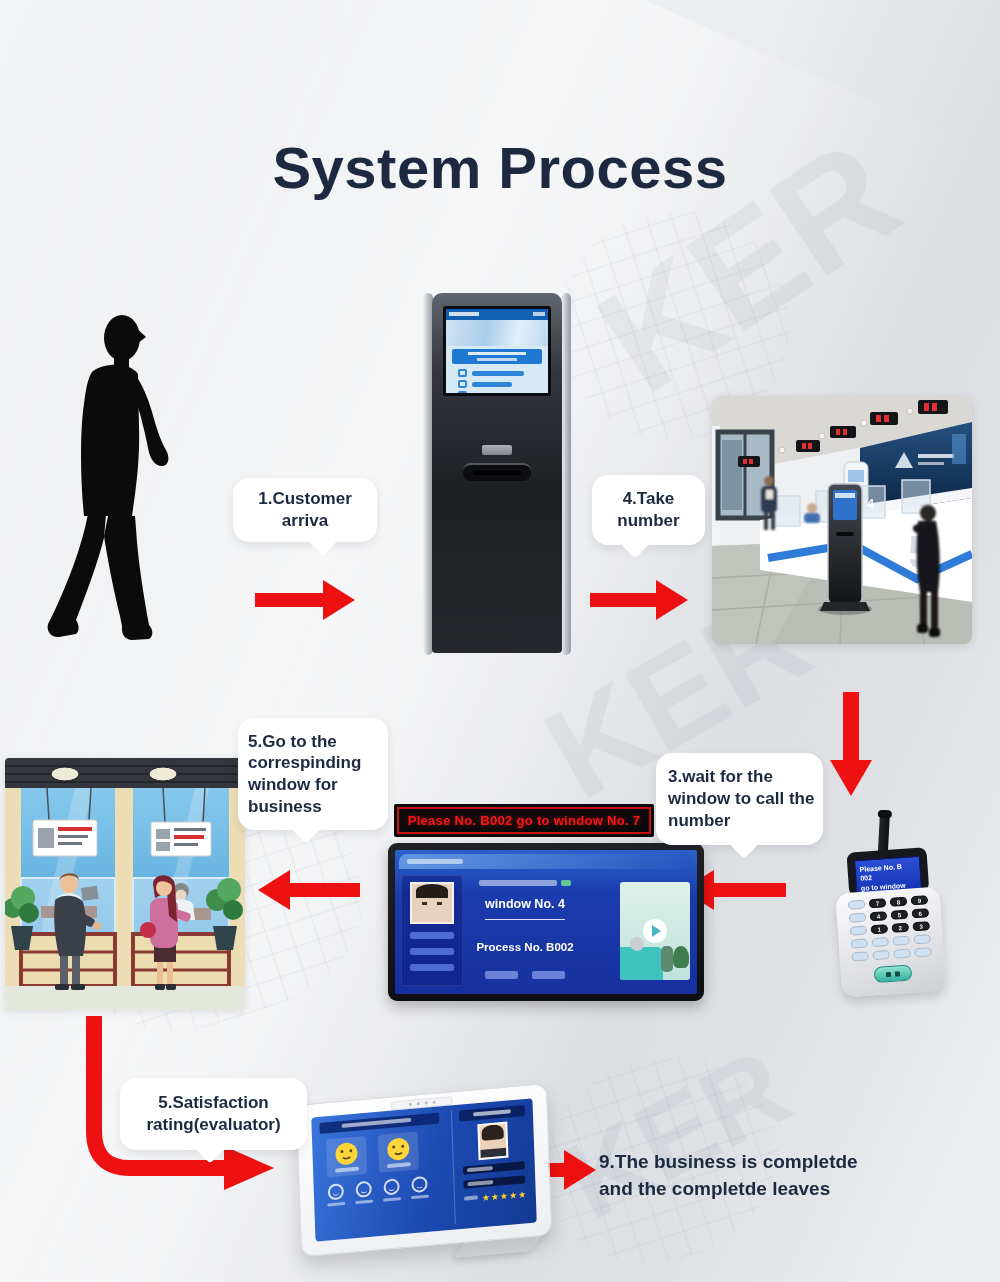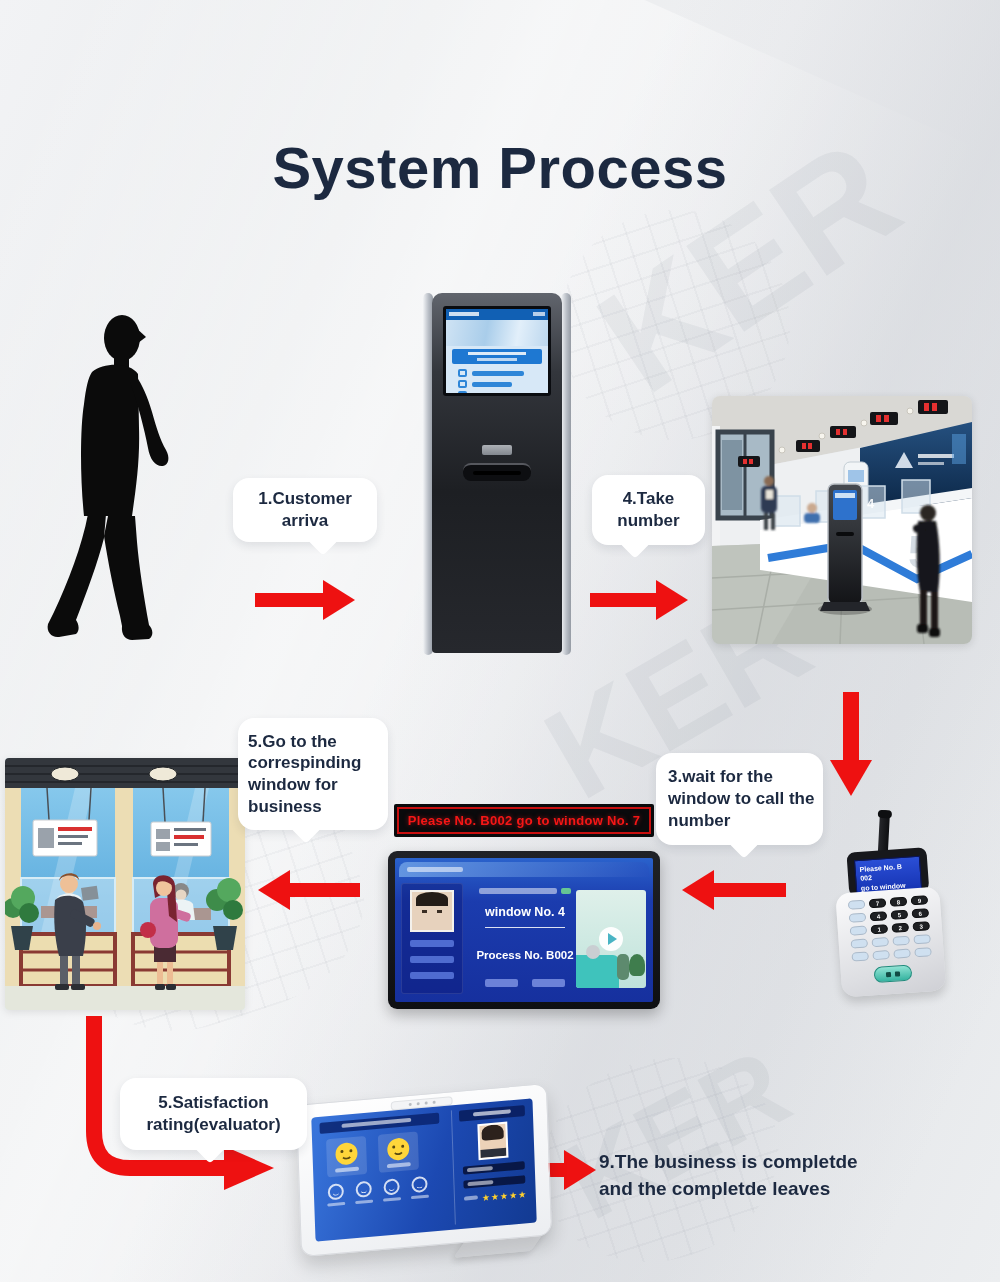--- a/index.html
+++ b/index.html
@@ -83,22 +83,22 @@
   .photo{position:absolute;left:712px;top:396px;width:260px;height:248px;border-radius:8px;overflow:hidden;
          box-shadow:0 2px 8px rgba(0,0,0,.12);}
   .illu{position:absolute;left:5px;top:758px;width:240px;height:252px;border-radius:4px;overflow:hidden;
         box-shadow:0 2px 8px rgba(0,0,0,.10);}
   .photo svg,.illu svg{display:block;width:100%;height:100%;}
   
   .led{position:absolute;left:394px;top:804px;width:260px;height:33px;background:#0a0a0c;border-radius:2px;z-index:6;}
   .led .inner{position:absolute;inset:3px;border:2px solid #c80f0f;display:flex;align-items:center;justify-content:center;}
   .led .txt{color:#f51616;font-weight:bold;font-size:13px;letter-spacing:.3px;text-shadow:0 0 5px rgba(255,30,30,.55);white-space:nowrap;}
   
-  .tv{position:absolute;left:388px;top:843px;width:272px;height:158px;background:linear-gradient(180deg,#202227,#0e0f12);
-      border-radius:9px;padding:7px;box-sizing:border-box;box-shadow:0 6px 14px rgba(0,0,0,.25);z-index:5;margin-top:8px;}
+  .tv{position:absolute;left:388px;top:843px;width:316px;height:158px;background:linear-gradient(180deg,#202227,#0e0f12);
+      border-radius:9px;padding:7px;box-sizing:border-box;box-shadow:0 6px 14px rgba(0,0,0,.25);z-index:5;}
   .tv-scr{position:relative;width:100%;height:100%;border-radius:2px;overflow:hidden;
       background:linear-gradient(180deg,#2a62cc 0%,#1b3cae 30%,#16309e 100%);}
   .tv-head{position:absolute;left:4px;top:4px;right:4px;height:15px;border-radius:8px 8px 0 0;
       background:linear-gradient(90deg,rgba(110,160,230,.85),rgba(40,80,190,.4));}
   .tv-head .bbar{position:absolute;left:8px;top:5px;width:56px;height:5px;background:rgba(255,255,255,.55);border-radius:2px;}
   .tv-left{position:absolute;left:6px;top:25px;width:60px;bottom:8px;background:rgba(10,24,120,.45);
       border:1px solid rgba(255,255,255,.10);border-radius:3px;}
   .tv-photo{position:absolute;left:50%;top:6px;transform:translateX(-50%);width:44px;height:42px;background:#f4f1ec;padding:2px;box-sizing:border-box;}
   .tv-face{position:relative;width:100%;height:100%;background:#e7d2bd;overflow:hidden;}
   .tv-face .hair{position:absolute;left:10%;top:0;width:80%;height:36%;background:#241d18;border-radius:50% 50% 0 0;}

